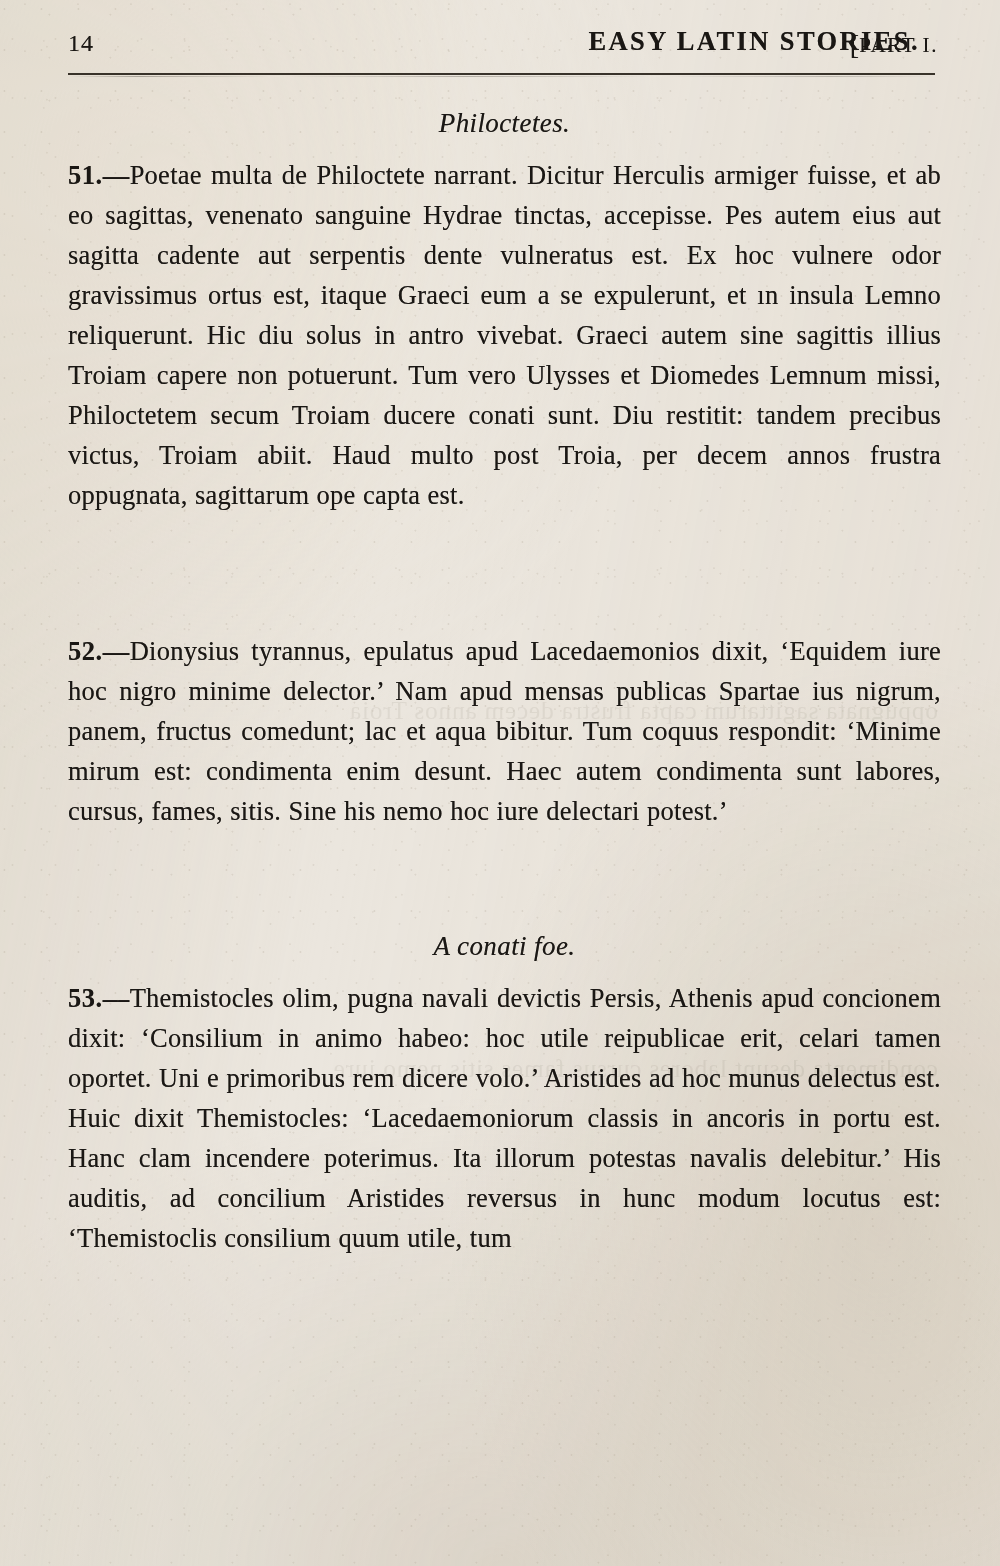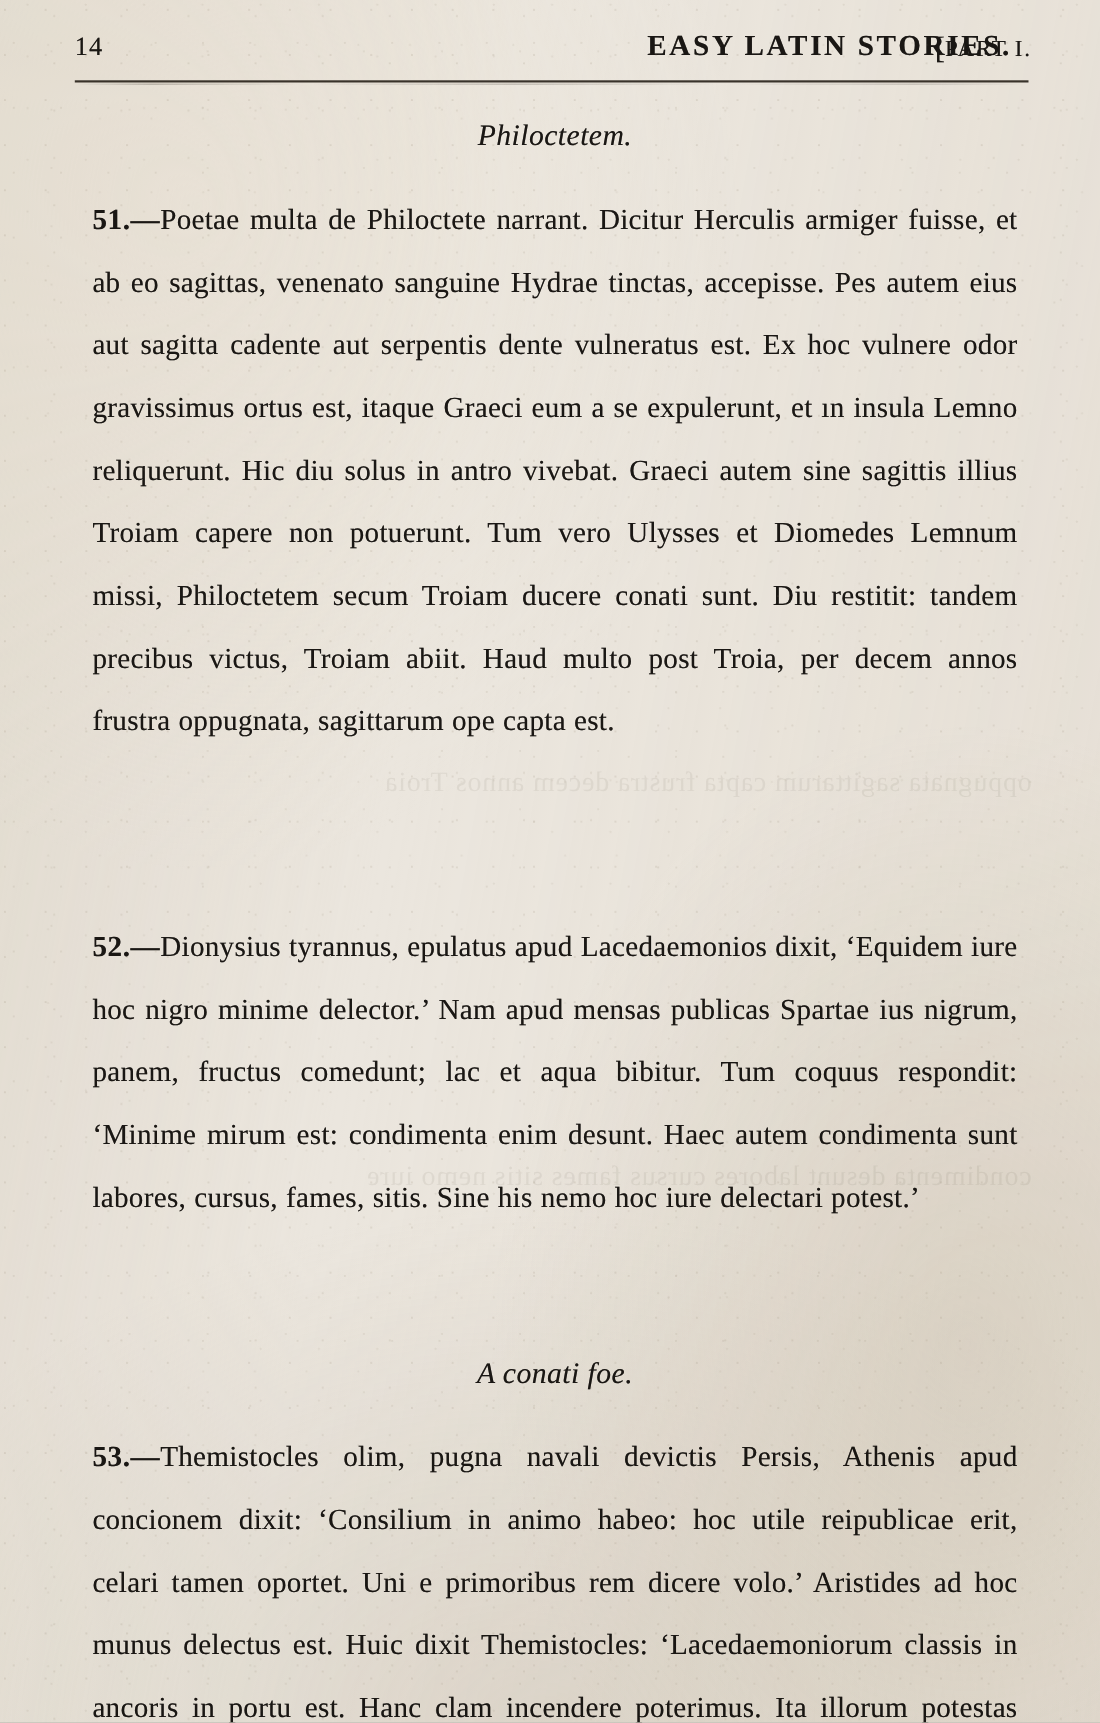--- a/index.html
+++ b/index.html
@@ -142,25 +142,25 @@
   .story-heading {
     margin: 0;
     text-align: center;
     font-style: italic;
     font-weight: normal;
     font-size: 27px;
     letter-spacing: 0.4px;
   }
 
   .story-body {
-    margin: 16px;
+    margin: 0;
     text-align: justify;
     text-align-last: left;
     font-size: 26.5px;
-    line-height: 57px;
+    line-height: 40px;
     letter-spacing: 0.25px;
     word-spacing: 0.5px;
     hyphens: none;
   }
   .story-body .num {
     font-weight: bold;
     letter-spacing: 0.5px;
   }
 
   
@@ -185,21 +185,21 @@
   <div class="running-head">
     <span class="folio ink">14</span>
     <h1 class="head-title ink">EASY LATIN STORIES.</h1>
     <span class="part-label ink"><span class="bracket">[</span><span>PART I.</span></span>
   </div>
   <div class="head-rule"></div>
 
   <div class="column">
 
     <div class="story-block">
-      <h2 class="story-heading ink">Philoctetem.</h2>
+      <h2 class="story-heading ink">Philoctetes.</h2>
       <div class="gap-after-heading"></div>
       <p class="story-body ink"><span class="num">51.—</span><span>Poetae multa de Philoctete narrant. Dicitur Herculis armiger fuisse, et ab eo sagittas, venenato sanguine Hydrae tinctas, accepisse. Pes autem eius aut sagitta cadente aut serpentis dente vulneratus est. Ex hoc vulnere odor gravissimus ortus est, itaque Graeci eum a se expulerunt, et ın insula Lemno reliquerunt. Hic diu solus in antro vivebat. Graeci autem sine sagittis illius Troiam capere non potuerunt. Tum vero Ulysses et Diomedes Lemnum missi, Philoctetem secum Troiam ducere conati sunt. Diu restitit: tandem precibus victus, Troiam abiit. Haud multo post Troia, per decem annos frustra oppugnata, sagittarum ope capta est.</span></p>
     </div>
 
     <div class="gap-between-stories"></div>
     <div class="gap-heading"></div>
 
     <div class="story-block">
       <div class="gap-after-heading"></div>
       <p class="story-body ink"><span class="num">52.—</span><span>Dionysius tyrannus, epulatus apud Lacedaemonios dixit, ‘Equidem iure hoc nigro minime delector.’ Nam apud mensas publicas Spartae ius nigrum, panem, fructus comedunt; lac et aqua bibitur. Tum coquus respondit: ‘Minime mirum est: condimenta enim desunt. Haec autem condimenta sunt labores, cursus, fames, sitis. Sine his nemo hoc iure delectari potest.’</span></p>

